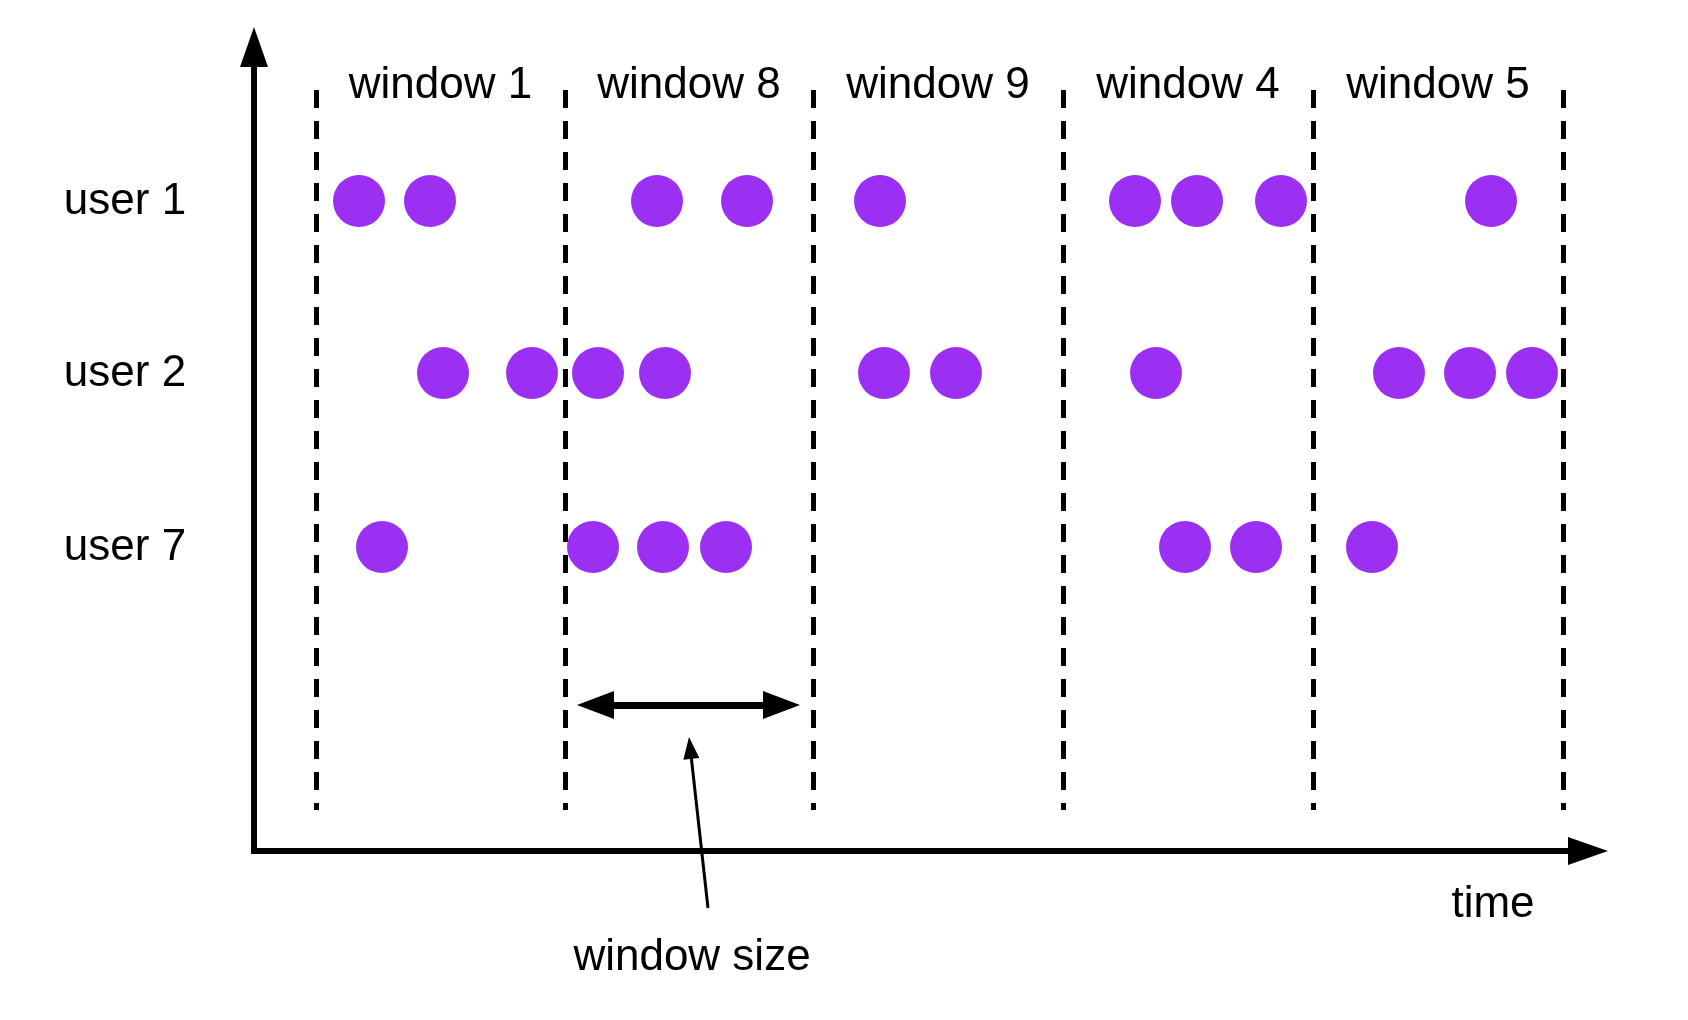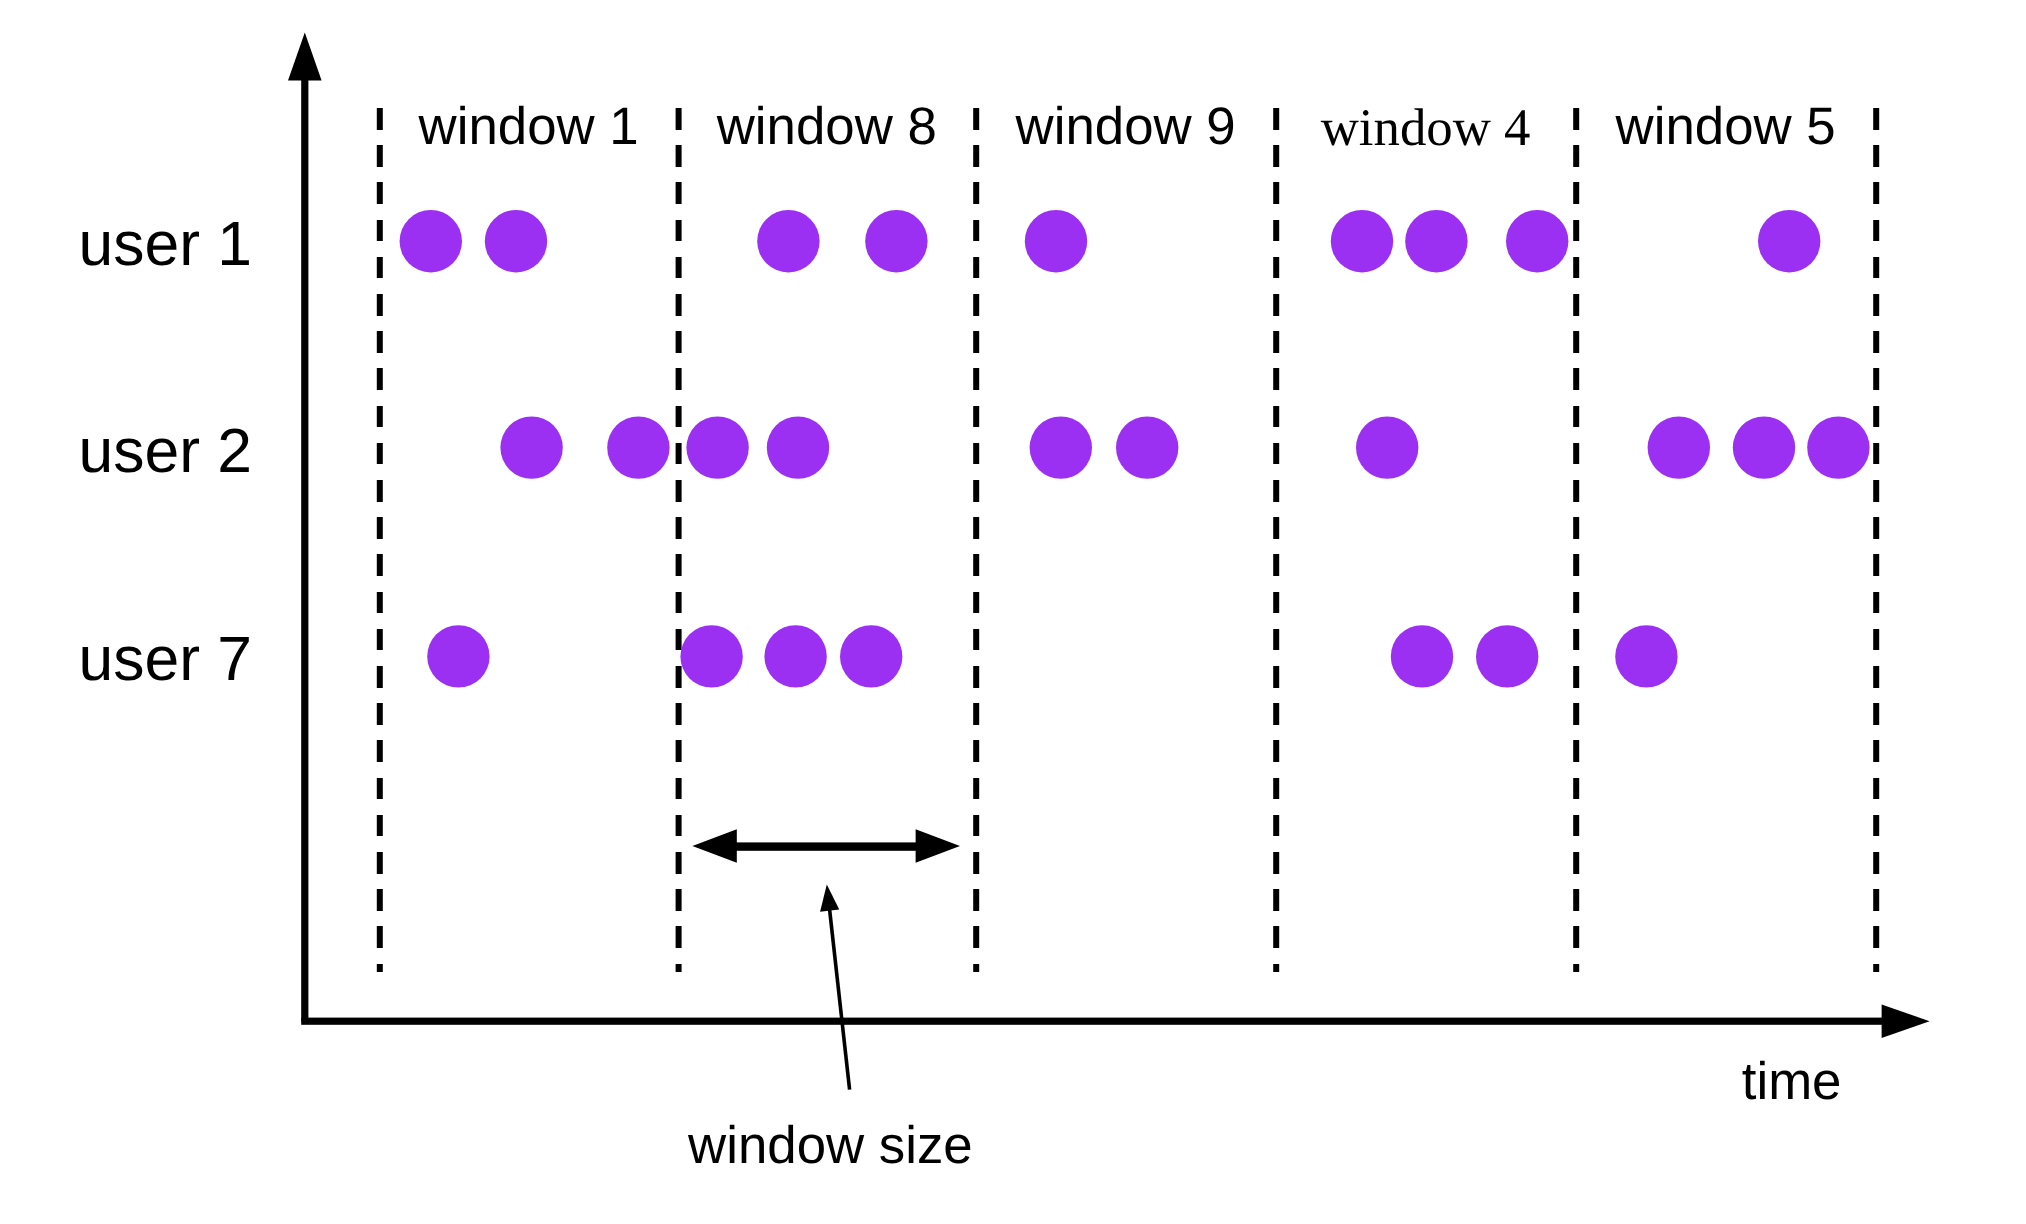--- a/index.html
+++ b/index.html
@@ -53,33 +53,33 @@
   
   .dashed-line {
     position: absolute;
     top: 90px;
     width: 5px; height: 720px;
     background: repeating-linear-gradient(to bottom, #000000 0px, #000000 18px, transparent 18px, transparent 31px);
   }
   
   .window-label {
     position: absolute;
-    top: 81px;
+    top: 58px;
     width: 240px;
     font-size: 44px;
     text-align: center;
     white-space: nowrap;
   }
   
   .user-label {
     position: absolute;
     left: 40px;
     width: 170px;
-    font-size: 52px;
-    text-align: right;
+    font-size: 44px;
+    text-align: center;
     white-space: nowrap;
   }
   
   .dot {
     position: absolute;
     width: 52px; height: 52px;
     border-radius: 50%;
   }
   
   .ws-arrow-shaft {
@@ -122,21 +122,21 @@
   <div id="gen-layer">
       <div class="dashed-line" style="left: 314px;"></div>
       <div class="dashed-line" style="left: 563px;"></div>
       <div class="dashed-line" style="left: 811px;"></div>
       <div class="dashed-line" style="left: 1061px;"></div>
       <div class="dashed-line" style="left: 1311px;"></div>
       <div class="dashed-line" style="left: 1561px;"></div>
       <div class="window-label" style="left: 320.5px;">window 1</div>
       <div class="window-label" style="left: 569px;">window 8</div>
       <div class="window-label" style="left: 818px;">window 9</div>
-      <div class="window-label" style="left: 1068px; font-family: Liberation Serif, serif;">window 4</div>
+      <div class="window-label" style="left: 1068px;">window 4</div>
       <div class="window-label" style="left: 1318px;">window 5</div>
       <div class="user-label" style="top: 174px;">user 1</div>
       <div class="dot" style="left: 333px; top: 175px; background: rgb(155, 48, 242);"></div>
       <div class="dot" style="left: 404px; top: 175px; background: rgb(155, 48, 242);"></div>
       <div class="dot" style="left: 631px; top: 175px; background: rgb(155, 48, 242);"></div>
       <div class="dot" style="left: 721px; top: 175px; background: rgb(155, 48, 242);"></div>
       <div class="dot" style="left: 854px; top: 175px; background: rgb(155, 48, 242);"></div>
       <div class="dot" style="left: 1109px; top: 175px; background: rgb(155, 48, 242);"></div>
       <div class="dot" style="left: 1171px; top: 175px; background: rgb(155, 48, 242);"></div>
       <div class="dot" style="left: 1255px; top: 175px; background: rgb(155, 48, 242);"></div>

